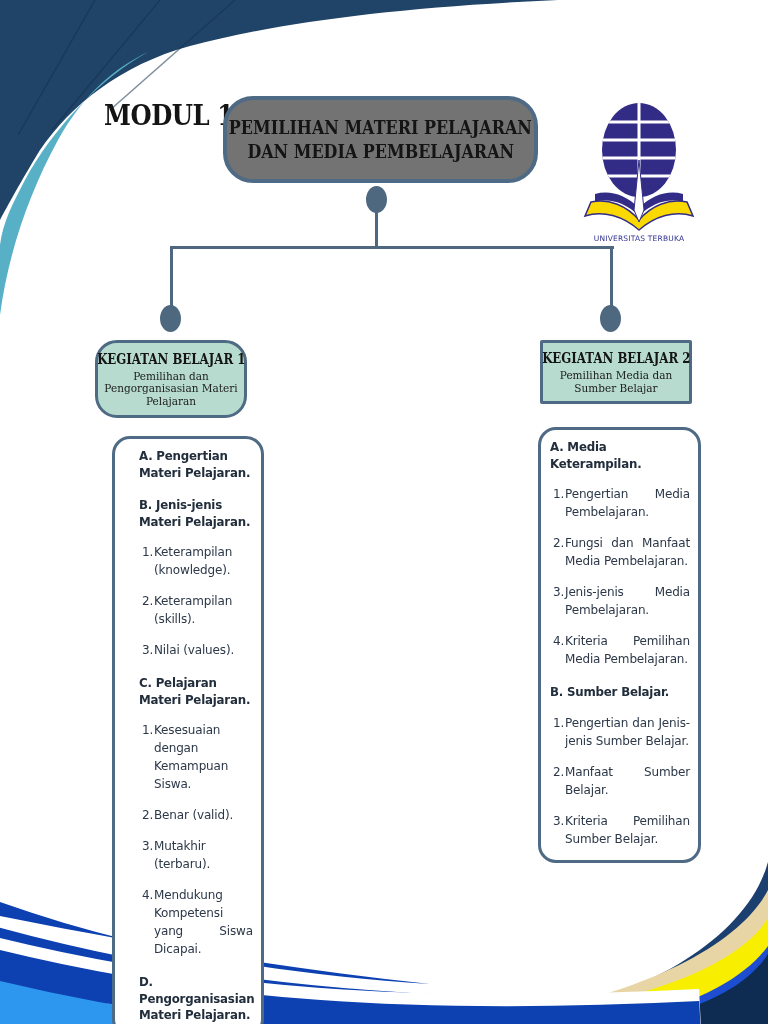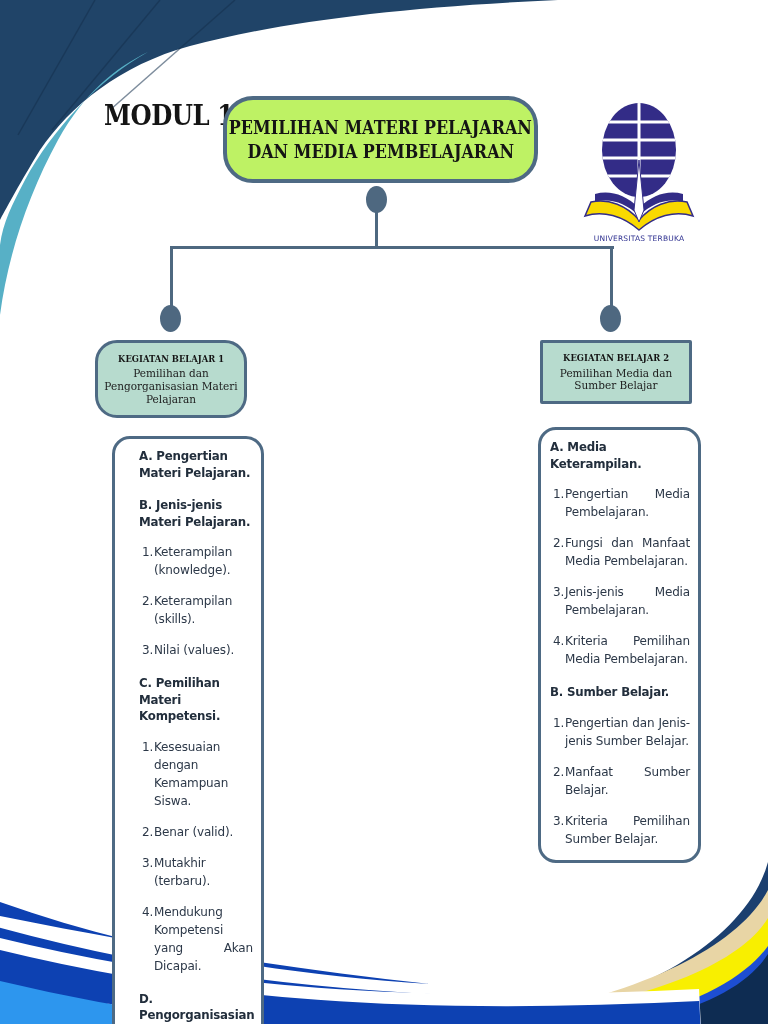--- a/index.html
+++ b/index.html
@@ -18,21 +18,21 @@
   #module-label{left:104px;top:100px;font-size:27px;letter-spacing:-0.5px;white-space:nowrap;}
 
   .mint-box{background:#b7dbce;border:4px solid #4e6a84;border-radius:30px;
             display:flex;flex-direction:column;align-items:center;justify-content:center;
             text-align:center;box-sizing:border-box;}
   #title-box{left:223px;top:96px;width:315px;height:87px;}
   #title-box .tline{font-size:19px;line-height:1.22;white-space:nowrap;}
 
   #kb1-box{left:95px;top:340px;width:152px;height:78px;border-width:3px;border-radius:22px;padding:2px 4px;}
   #kb2-box{left:540px;top:340px;width:152px;height:64px;border-width:3px;border-radius:2px;padding:2px 4px;}
-  .kb-heading{font-size:10px;line-height:1.15;white-space:nowrap;}
+  .kb-heading{font-size:14px;line-height:1.15;white-space:nowrap;}
   .kb-sub{font-family:"DejaVu Serif",serif;font-size:10.5px;line-height:1.2;color:#1c1c1c;margin-top:3px;}
 
   
   .cline{position:absolute;background:#4e6880;z-index:1;}
   .dot{position:absolute;width:21px;height:27px;border-radius:50%;background:#4e6880;z-index:1;}
 
   
   .content-box{position:absolute;background:#ffffff;border:3px solid #4e6a84;border-radius:18px;
                box-sizing:border-box;padding:9px 8px 10px 9px;color:#2c3848;z-index:2;}
   #content-left{left:112px;top:436px;width:152px;min-height:464px;padding-left:24px;}
@@ -76,21 +76,21 @@
     <path d="M-20,924 C160,975 330,996 560,1000" stroke="#ffffff" stroke-width="16" fill="none"></path>
     <path d="M-20,928 C160,979 330,1000 560,1004" stroke-width="11" fill="none" stroke="#0d41b2"></path>
     <path d="M-30,950 C200,1010 420,1022 700,1008" stroke="#ffffff" stroke-width="38" fill="none"></path>
     <path d="M-30,958 C200,1018 420,1030 700,1016" stroke-width="30" fill="none" stroke="#0d41b2"></path>
   </svg>
 
   <div id="module-label" class="abs display layer">
     <span class="cond-left">MODUL 11</span>
   </div>
 
-  <div id="title-box" class="abs mint-box display layer" style="background: #bef264; border-color: rgb(78, 106, 132);">
+  <div id="title-box" class="abs mint-box display layer" style="background: #737373; border-color: rgb(78, 106, 132);">
     <div class="tline"><span class="cond">PEMILIHAN MATERI PELAJARAN</span></div>
     <div class="tline"><span class="cond">DAN MEDIA PEMBELAJARAN</span></div>
   </div>
 
   <div id="logo" class="abs">
     <svg width="112" height="132" viewBox="0 0 112 132">
       <defs>
           <clipPath id="eggClip">
             <ellipse cx="56" cy="50" rx="37" ry="47"></ellipse>
           </clipPath>
@@ -132,26 +132,26 @@
   </div>
 
   <div id="content-left" class="content-box" style="border-color: rgb(78, 106, 132);">
       <div class="sec-heading">A. Pengertian Materi Pelajaran.</div>
       <div class="sec-heading">B. Jenis-jenis Materi Pelajaran.</div>
       <ol class="sec-list">
         <li>Keterampilan (knowledge).</li>
         <li>Keterampilan (skills).</li>
         <li>Nilai (values).</li>
       </ol>
-      <div class="sec-heading">C. Pemilihan Materi Kompetensi.</div>
+      <div class="sec-heading">C. Pelajaran Materi Pelajaran.</div>
       <ol class="sec-list">
         <li>Kesesuaian dengan Kemampuan Siswa.</li>
         <li>Benar (valid).</li>
         <li>Mutakhir (terbaru).</li>
-        <li>Mendukung Kompetensi yang Akan Dicapai.</li>
+        <li>Mendukung Kompetensi yang Siswa Dicapai.</li>
       </ol>
       <div class="sec-heading">D. Pengorganisasian Materi Pelajaran.</div>
     </div>
 
   <div id="content-right" class="content-box" style="border-color: rgb(78, 106, 132);">
       <div class="sec-heading">A. Media Keterampilan.</div>
       <ol class="sec-list">
         <li>Pengertian Media Pembelajaran.</li>
         <li>Fungsi dan Manfaat Media Pembelajaran.</li>
         <li>Jenis-jenis Media Pembelajaran.</li>

